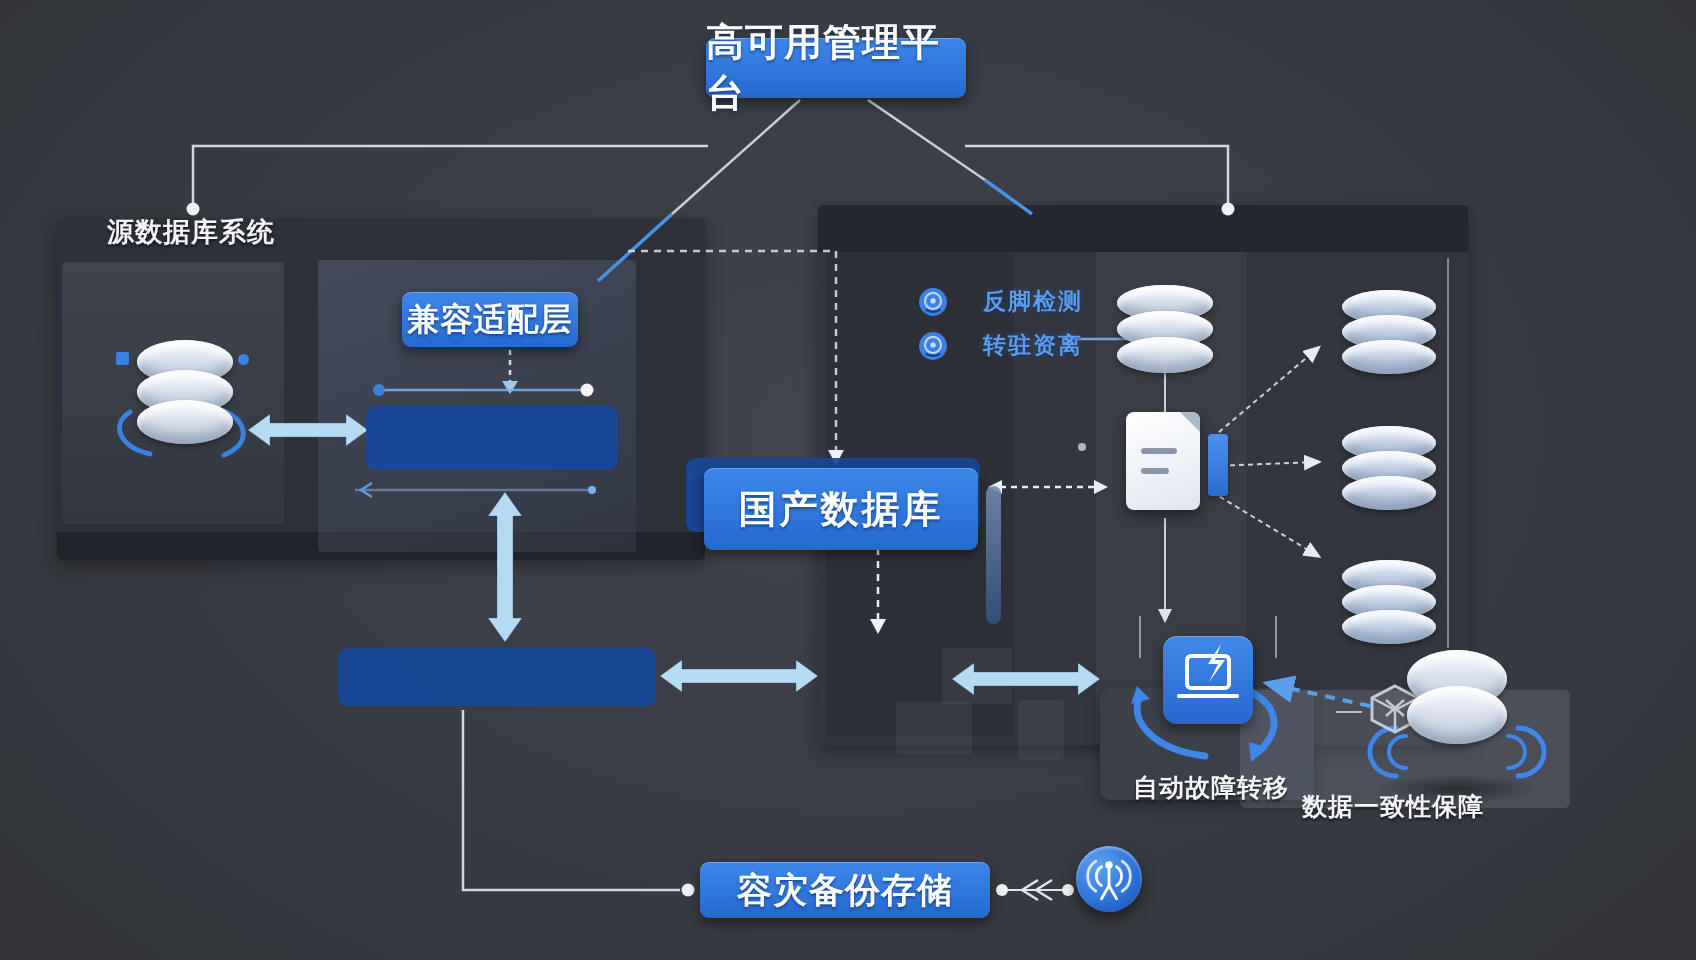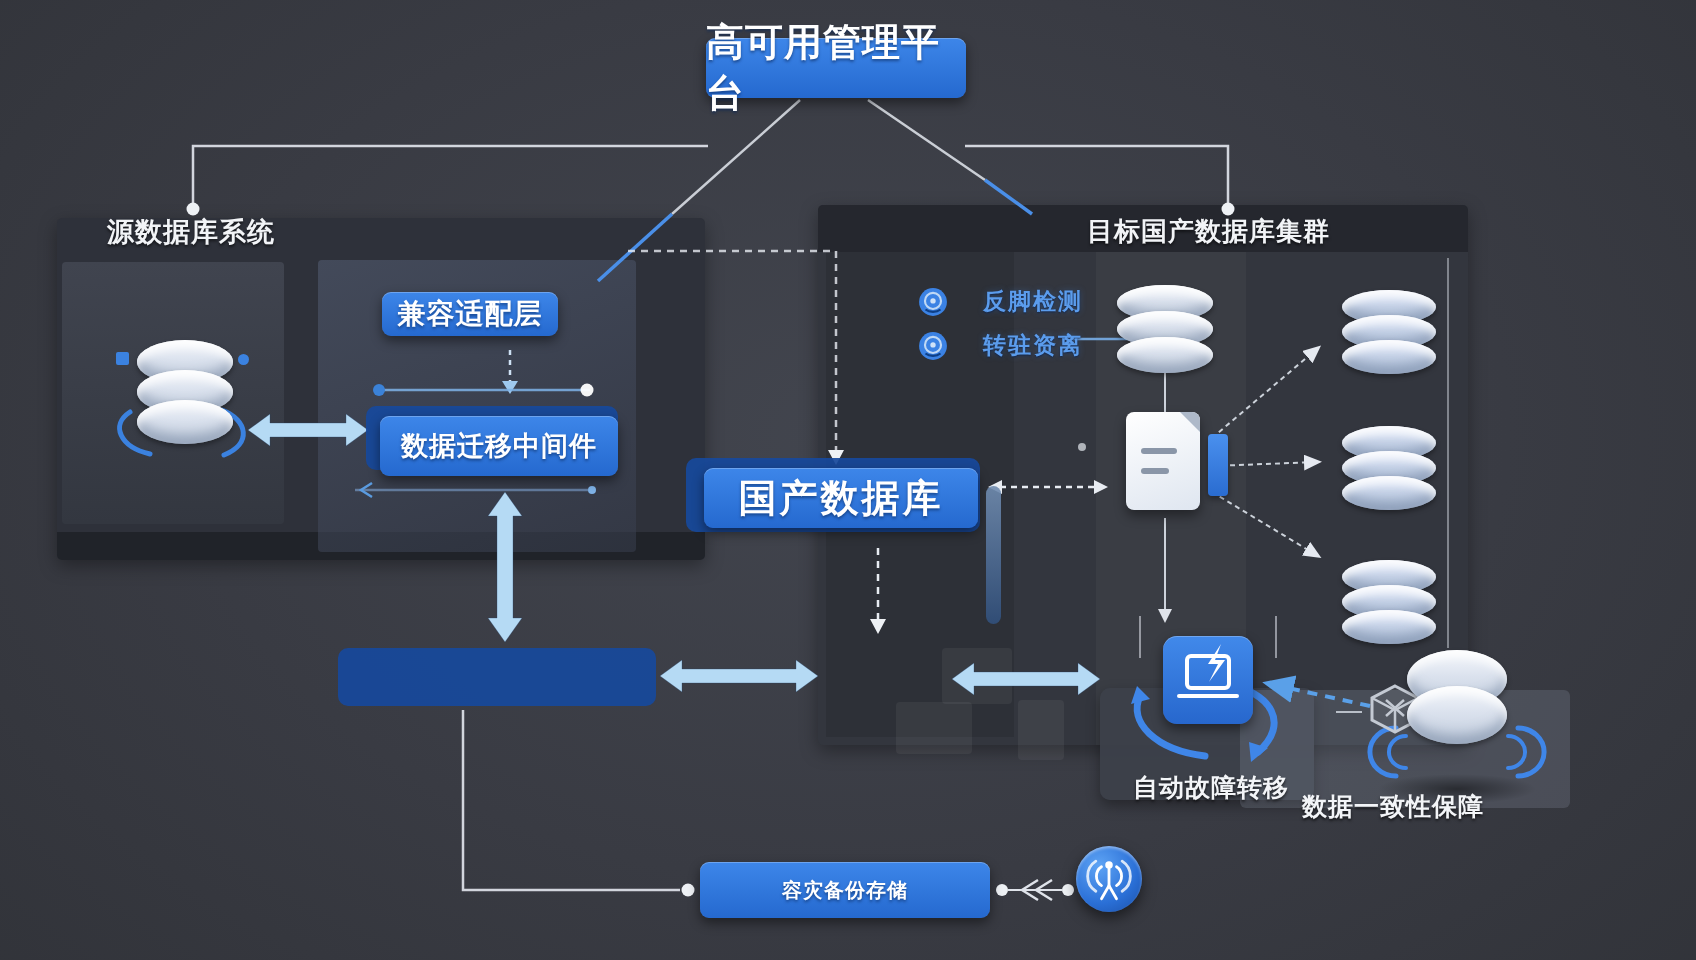--- a/index.html
+++ b/index.html
@@ -67,21 +67,20 @@
   <div class="panel-title" style="left:107px;top:214px;font-size:27px;">源数据库系统</div>
 
   <div class="abs" style="left:62px;top:262px;width:222px;height:262px;background:linear-gradient(180deg,#40444f,#333740);border-radius:4px;"></div>
   <div class="abs" style="left:318px;top:260px;width:318px;height:292px;background:linear-gradient(160deg,rgba(84,94,116,.55),rgba(56,62,78,.55));border-radius:4px;"></div>
 
   <div class="panel" style="left:818px;top:205px;width:650px;height:540px;background:#33363e;">
     <div class="abs" style="left:0;top:0;width:100%;height:47px;background:#25272e;border-radius:5px 5px 0 0;"></div>
     <div class="abs" style="left:8px;top:47px;width:188px;height:485px;background:rgba(0,0,0,.10);"></div>
     <div class="abs" style="left:278px;top:47px;width:150px;height:493px;background:rgba(255,255,255,.035);"></div>
   </div>
-  <div class="panel-title" style="left:1087px;top:214px;font-size:26px;">目标国产数据库集群</div>
 
   <div class="softblock" style="left:942px;top:648px;width:70px;height:56px;"></div>
   <div class="softblock" style="left:896px;top:702px;width:76px;height:52px;"></div>
   <div class="softblock" style="left:1018px;top:700px;width:46px;height:60px;"></div>
 
   <div class="abs" style="left:1100px;top:688px;width:214px;height:112px;background:rgba(60,64,74,.95);border-radius:10px;box-shadow:0 6px 14px rgba(0,0,0,.35);"></div>
   <div class="abs" style="left:1240px;top:690px;width:330px;height:118px;background:rgba(150,160,176,.22);border-radius:6px;"></div>
 
   <svg class="layer" viewBox="0 0 1696 960">
     <defs>
@@ -165,32 +164,31 @@
     <circle cx="1068" cy="890" r="6" fill="#eef1f5"></circle>
 
     <path d="M1396,776 A25,23 0 0 1 1396,728" stroke="#3f86e8" stroke-width="5" fill="none" stroke-linecap="round"></path>
     <path d="M1406,768 A16,15 0 0 1 1406,736" stroke="#3f86e8" stroke-width="4" fill="none" stroke-linecap="round"></path>
     <path d="M1518,728 A25,23 0 0 1 1518,776" stroke="#3f86e8" stroke-width="5" fill="none" stroke-linecap="round"></path>
     <path d="M1508,736 A16,15 0 0 1 1508,768" stroke="#3f86e8" stroke-width="4" fill="none" stroke-linecap="round"></path>
   </svg>
 
   <div class="node" style="left:706px;top:38px;width:260px;height:60px;font-size:38px;">高可用管理平台</div>
 
-  <div class="node" style="left:382px;top:292px;width:176px;height:44px;font-size:28px;">兼容适配层</div>
+  <div class="node" style="left:402px;top:292px;width:176px;height:55px;font-size:32px;">兼容适配层</div>
 
   <div class="node-back" style="left:366px;top:406px;width:252px;height:64px;"></div>
-  <div class="node" style="left:380px;top:416px;width:238px;height:60px;font-size:27px;">数据迁移中间件</div>
 
   <div class="node-back" style="left:686px;top:458px;width:294px;height:74px;"></div>
-  <div class="node" style="left:704px;top:468px;width:274px;height:60px;font-size:38px;letter-spacing:3px;">国产数据库</div>
+  <div class="node" style="left:704px;top:468px;width:274px;height:82px;font-size:38px;letter-spacing:3px;">国产数据库</div>
 
   <div class="node-back" style="left:338px;top:648px;width:318px;height:58px;"></div>
 
 
-  <div class="node" style="left:700px;top:862px;width:290px;height:56px;font-size:20px;">容灾备份存储</div>
+  <div class="node" style="left:700px;top:862px;width:290px;height:56px;font-size:35px;">容灾备份存储</div>
 
   <div class="cyl" style="left:137px;top:340px;width:96px;">
     <div class="d" style="width:96px;height:44px;"></div>
     <div class="d" style="width:96px;height:44px;margin-top:-14px;"></div>
     <div class="d" style="width:96px;height:44px;margin-top:-14px;"></div>
   </div>
   <div class="abs" style="left:116px;top:352px;width:13px;height:13px;background:#3b82e0;border-radius:2px;"></div>
   <div class="abs" style="left:238px;top:354px;width:11px;height:11px;background:#3b82e0;border-radius:50%;"></div>
 
   <div class="feature" style="left:918px;top:286px;">

